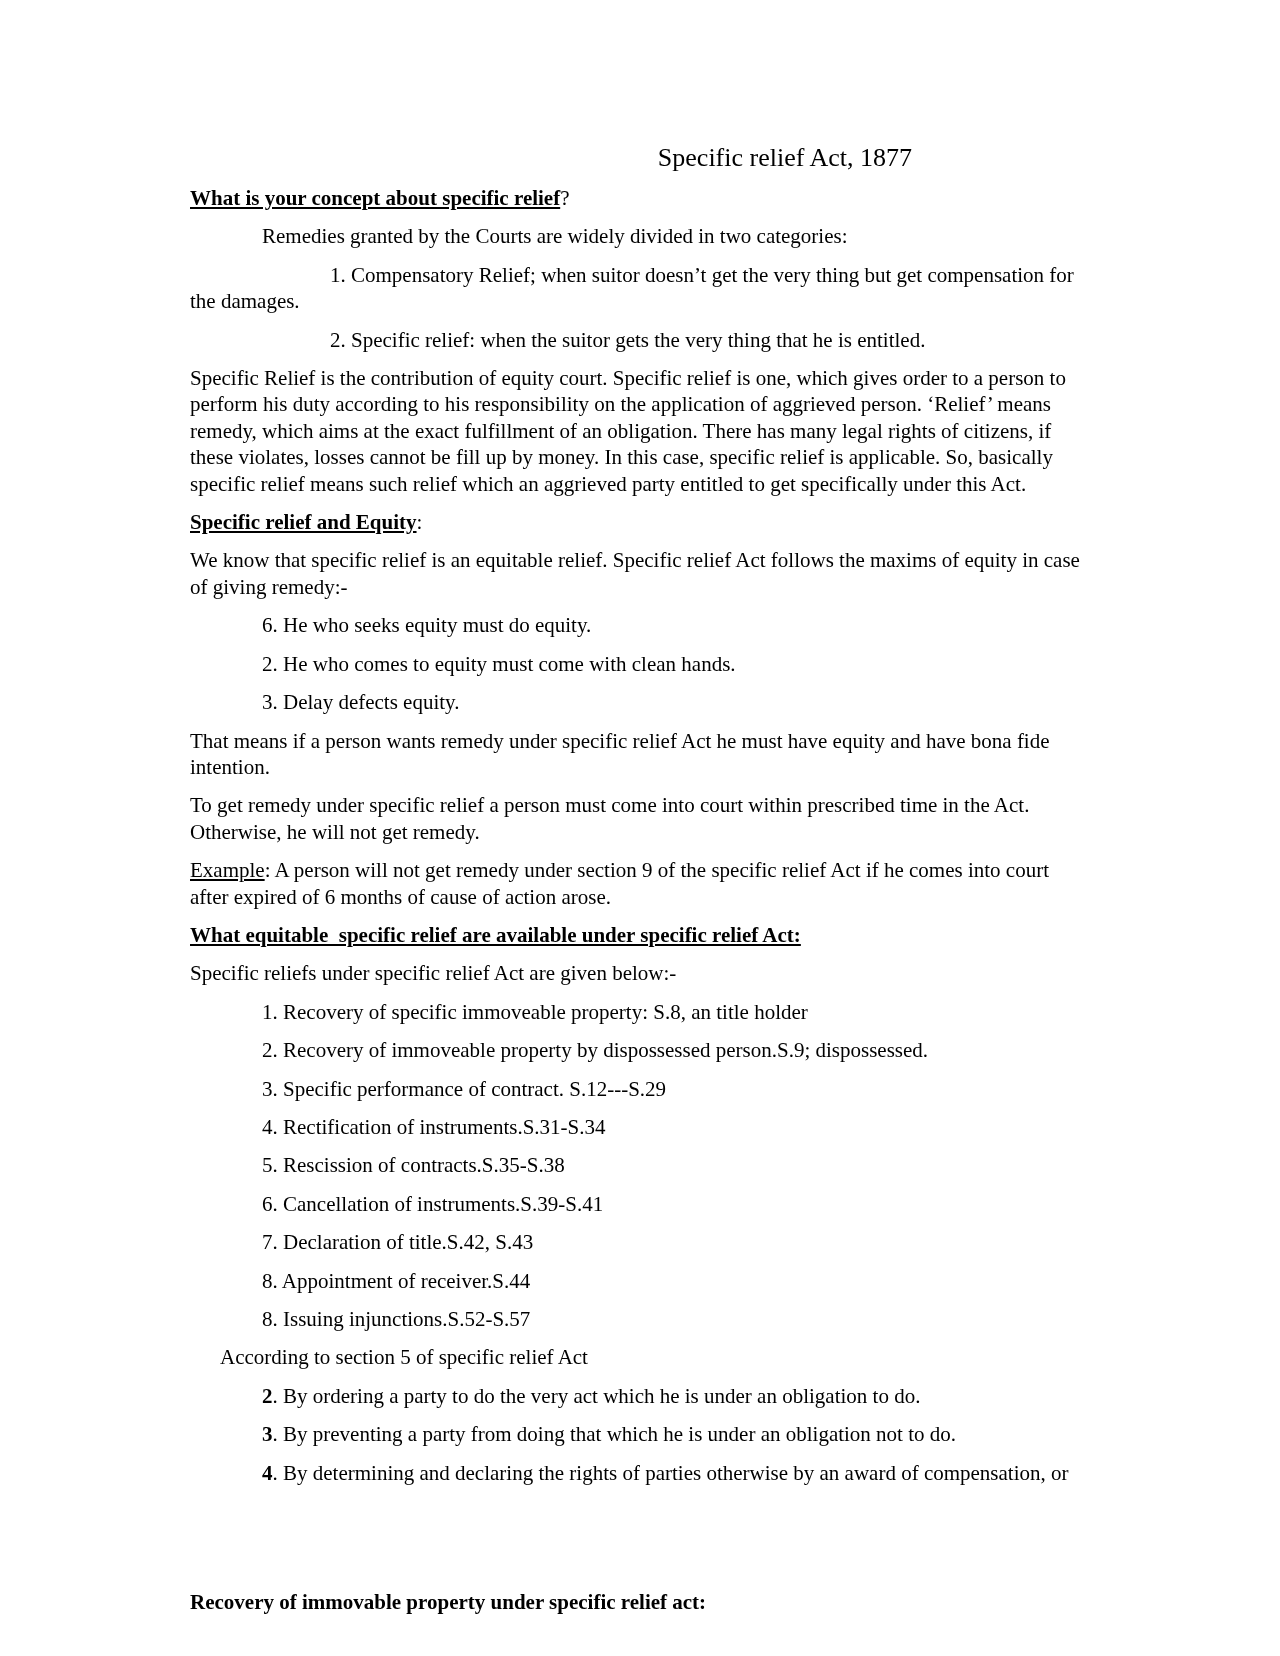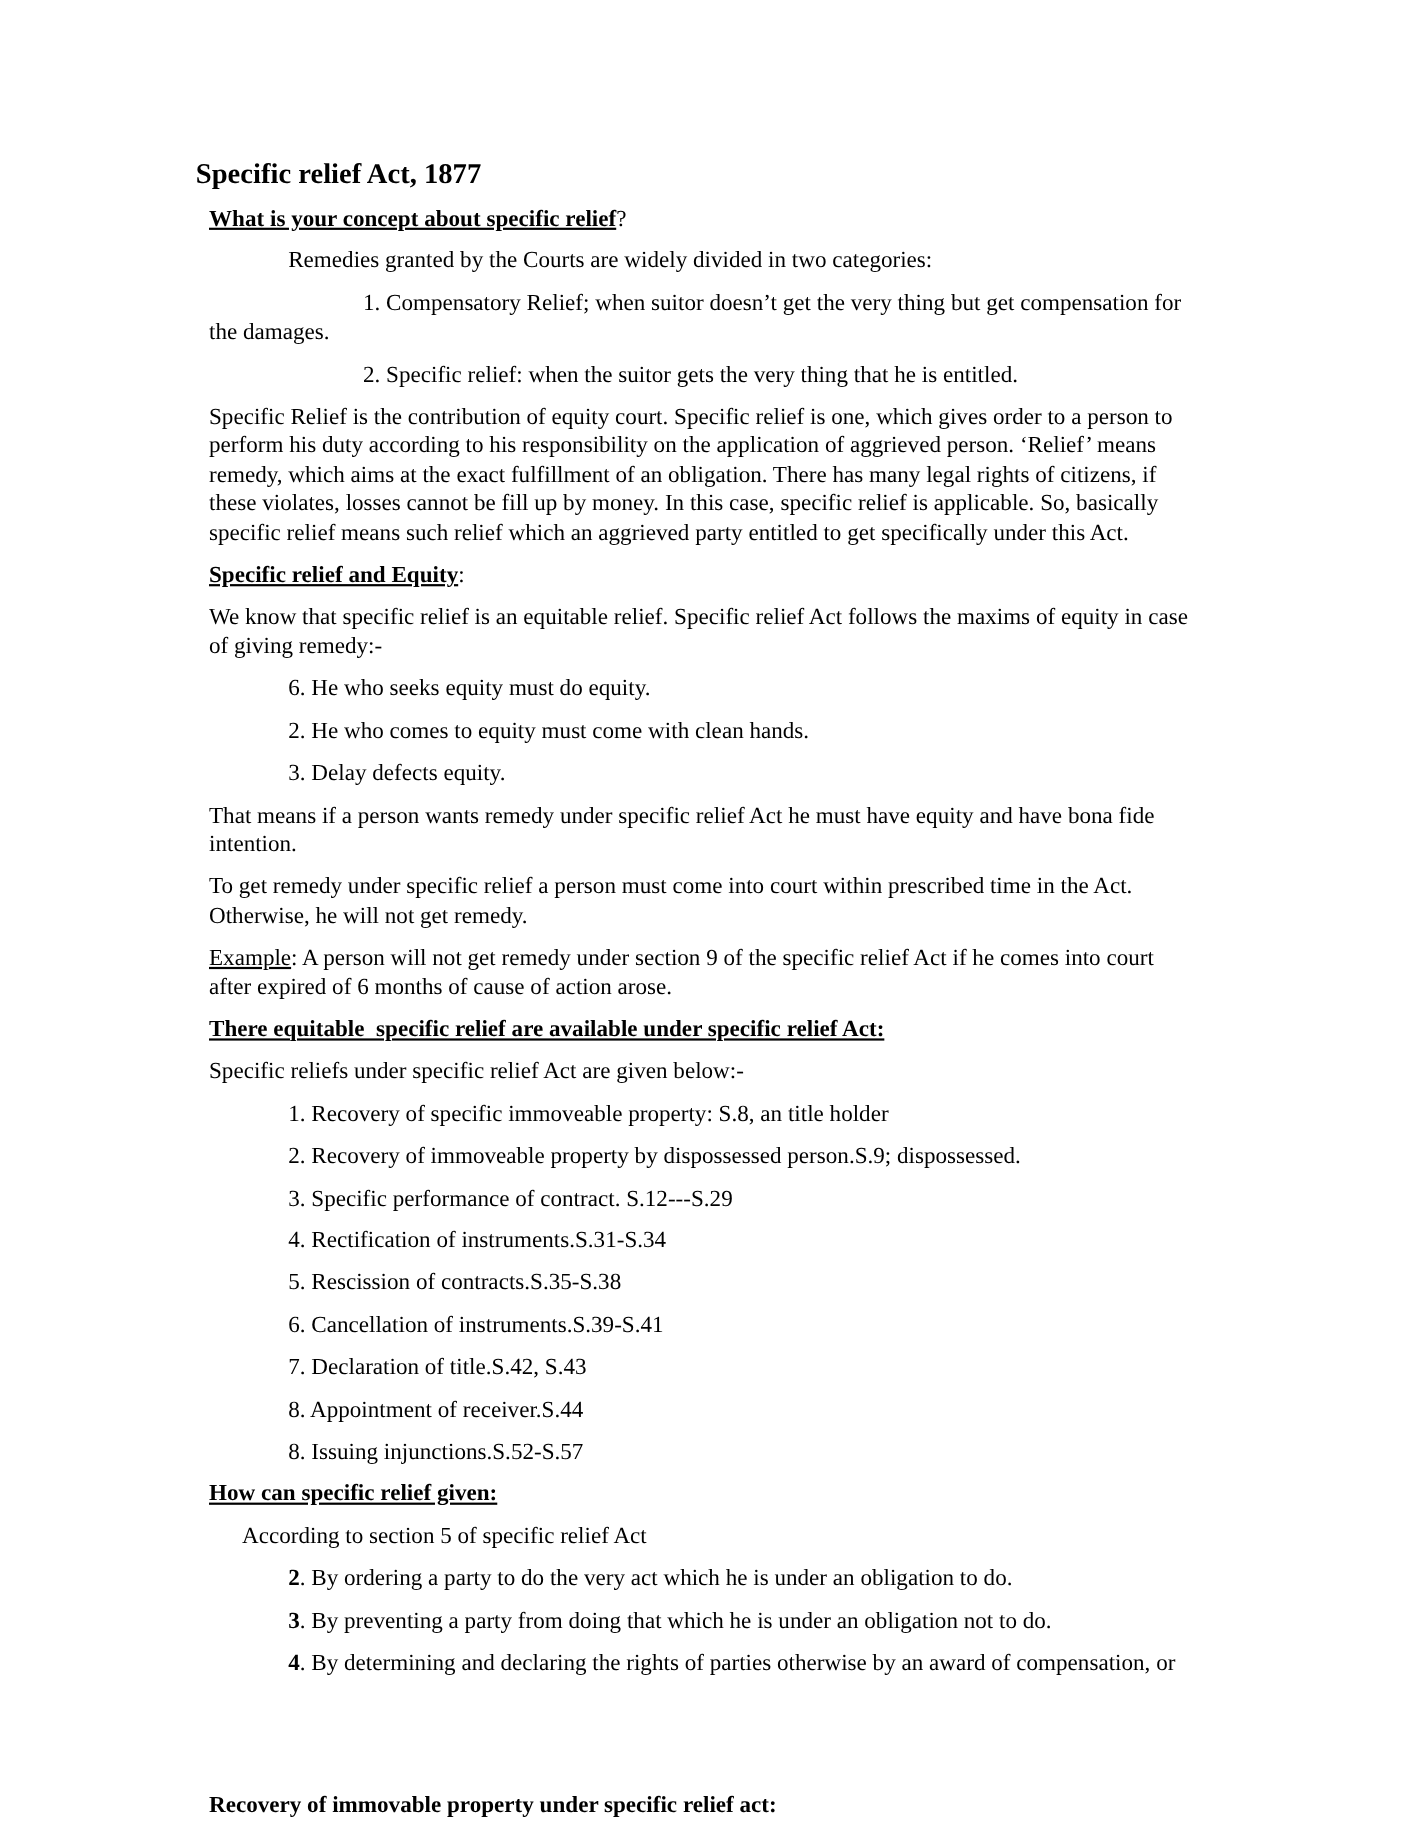--- a/index.html
+++ b/index.html
@@ -14,22 +14,22 @@
   .content {
     padding: 142px 178px 0 178px;
     font-family: "Liberation Serif", serif;
     font-size: 21px;
     line-height: 26.4px;
     color: #000000;
   }
   .doc-title {
     font-size: 26px;
     line-height: 31px;
-    font-weight: 700;
-    text-align: left;
+    font-weight: 400;
+    text-align: right;
     padding-right: 190px; 
     margin-bottom: 3px;
   }
   p, .line { margin: 12px; }
   .b { font-weight: 700; }
   .u { text-decoration: underline; }
   .pre { white-space: pre-wrap; }
   .ind1 { text-indent: 72px; }
   .ind2 { text-indent: 140px; }
   .ind05 { text-indent: 30px; }
@@ -53,34 +53,33 @@
     <div class="line"><span class="b u pre">Specific relief and Equity</span><span>:</span></div>
 
     <p>We know that specific relief is an equitable relief. Specific relief Act follows the maxims of equity in case of giving remedy:-</p>
     <div class="line ind1">6. He who seeks equity must do equity.</div>
     <div class="line ind1">2. He who comes to equity must come with clean hands.</div>
     <div class="line ind1">3. Delay defects equity.</div>
     <p>That means if a person wants remedy under specific relief Act he must have equity and have bona fide intention.</p>
     <p>To get remedy under specific relief a person must come into court within prescribed time in the Act. Otherwise, he will not get remedy.</p>
     <p><span class="u">Example</span><span>: A person will not get remedy under section 9 of the specific relief Act if he comes into court after expired of 6 months of cause of action arose.</span></p>
 
-    <div class="line"><span class="b u pre">There equitable  specific relief are available under specific relief Act:</span></div>
+    <div class="line"><span class="b u pre">What equitable  specific relief are available under specific relief Act:</span></div>
 
     <p>Specific reliefs under specific relief Act are given below:-</p>
     <div class="line ind1">1. Recovery of specific immoveable property: S.8, an title holder</div>
     <div class="line ind1">2. Recovery of immoveable property by dispossessed person.S.9; dispossessed.</div>
     <div class="line ind1">3. Specific performance of contract. S.12---S.29</div>
     <div class="line ind1">4. Rectification of instruments.S.31-S.34</div>
     <div class="line ind1">5. Rescission of contracts.S.35-S.38</div>
     <div class="line ind1">6. Cancellation of instruments.S.39-S.41</div>
     <div class="line ind1">7. Declaration of title.S.42, S.43</div>
     <div class="line ind1">8. Appointment of receiver.S.44</div>
     <div class="line ind1">8. Issuing injunctions.S.52-S.57</div>
 
-    <div class="line"><span class="b u pre">How can specific relief given:</span></div>
 
     <p class="ind05">According to section 5 of specific relief Act</p>
     <p class="ind1"><span class="b">2</span><span>. By ordering a party to do the very act which he is under an obligation to do.</span></p>
     <p class="ind1"><span class="b">3</span><span>. By preventing a party from doing that which he is under an obligation not to do.</span></p>
     <p class="ind1"><span class="b">4</span><span>. By determining and declaring the rights of parties otherwise by an award of compensation, or</span></p>
 
     <div class="spacer"></div>
 
     <div class="line b">Recovery of immovable property under specific relief act:</div>
 

